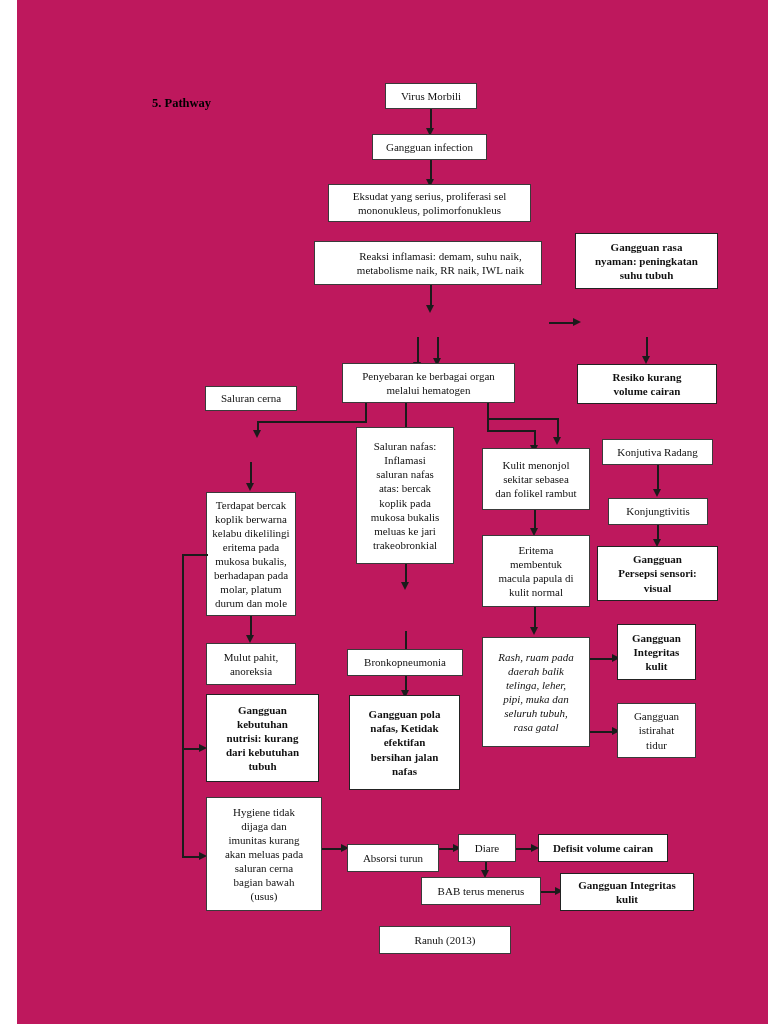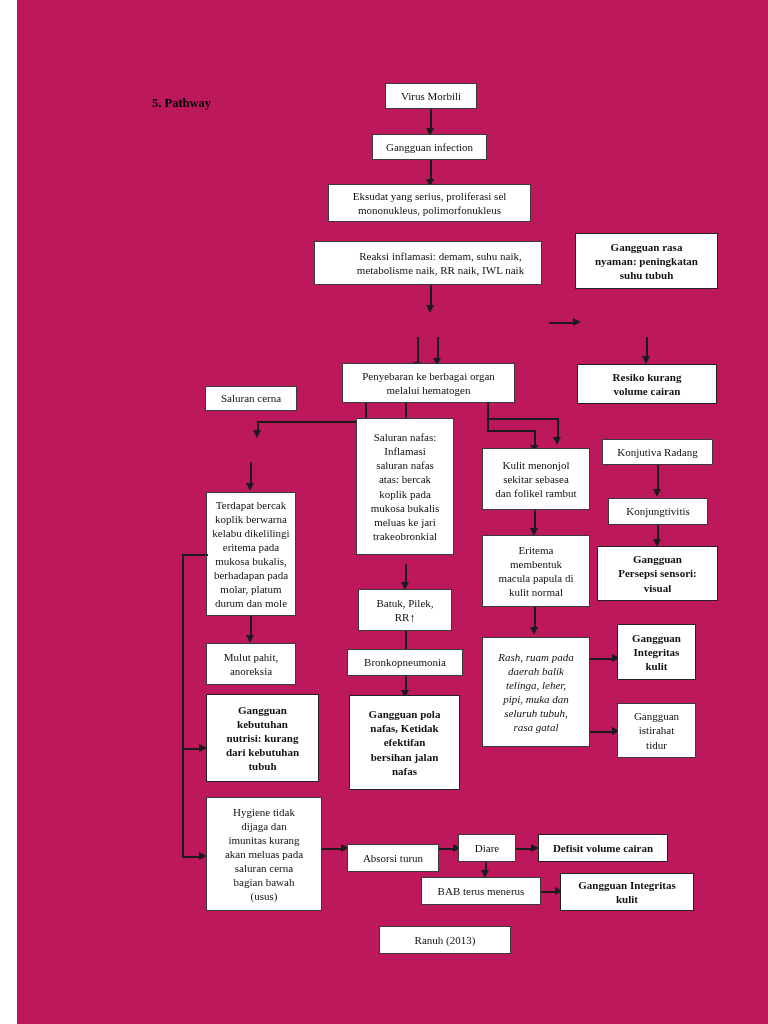--- a/index.html
+++ b/index.html
@@ -202,37 +202,33 @@
   <div class="node" style="left:189px; top:797px; width:116px; height:114px;">
     <span class="txt">Hygiene tidak
 dijaga dan
 imunitas kurang
 akan meluas pada
 saluran cerna
 bagian bawah
 (usus)</span>
   </div>
 
-  <div class="node" style="left:339px; top:418px; width:98px; height:137px;">
+  <div class="node" style="left:339px; top:427px; width:98px; height:137px;">
     <span class="txt">Saluran nafas:
 Inflamasi
 saluran nafas
 atas: bercak
 koplik pada
 mukosa bukalis
 meluas ke jari
 trakeobronkial</span>
   </div>
   <div class="ln v" style="left:388px; top:564px; height:20px;"></div>
   <div class="arrowhead down" style="left:384px; top:582px;"></div>
 
-  <div class="node" style="left:341px; top:589px; width:94px; height:42px;">
-    <span class="txt"><span>Batuk, Pilek,
-RR</span><span class="up-glyph">↑</span></span>
-  </div>
   <div class="ln v" style="left:388px; top:631px; height:20px;"></div>
   <div class="arrowhead down" style="left:384px; top:649px;"></div>
 
   <div class="node" style="left:330px; top:649px; width:116px; height:27px;">
     <span class="txt">Bronkopneumonia</span>
   </div>
   <div class="ln v" style="left:388px; top:676px; height:16px;"></div>
   <div class="arrowhead down" style="left:384px; top:690px;"></div>
 
   <div class="node bold" style="left:332px; top:695px; width:111px; height:95px;">

